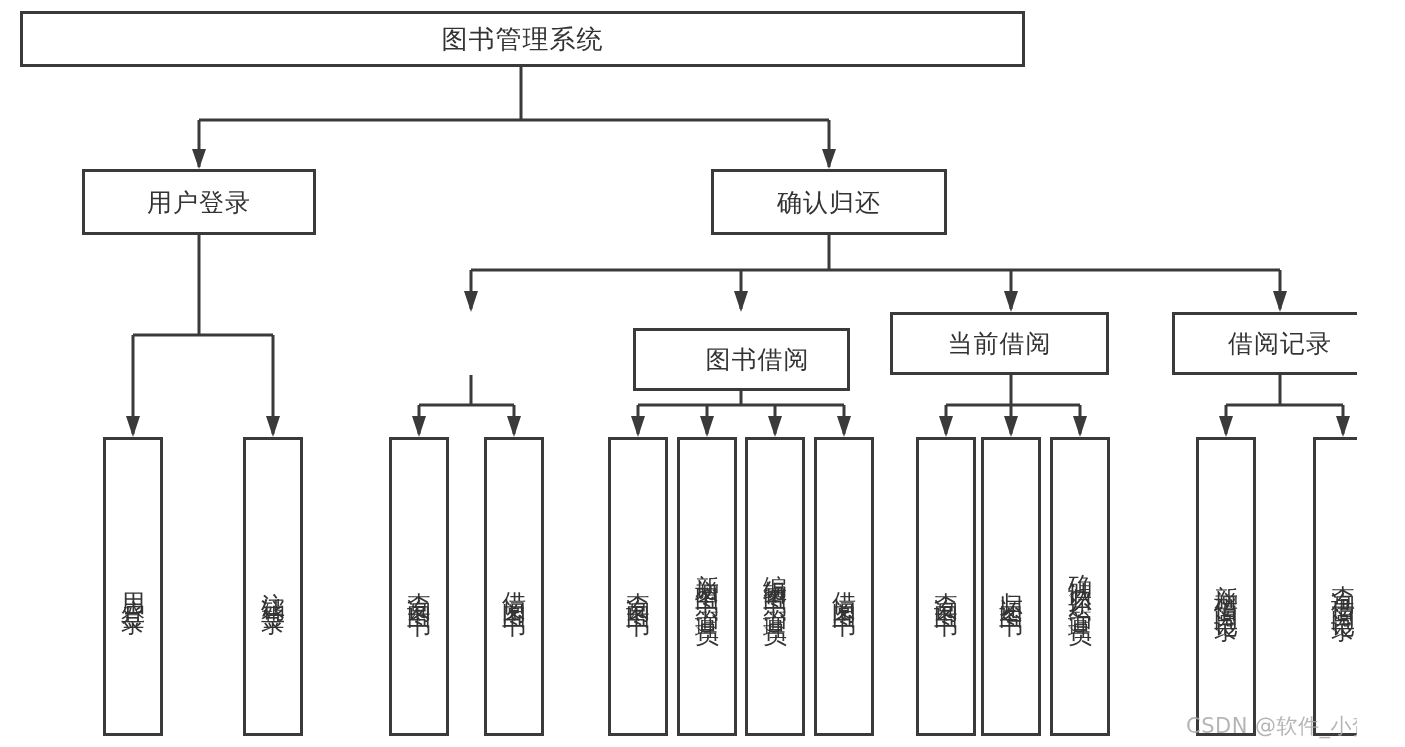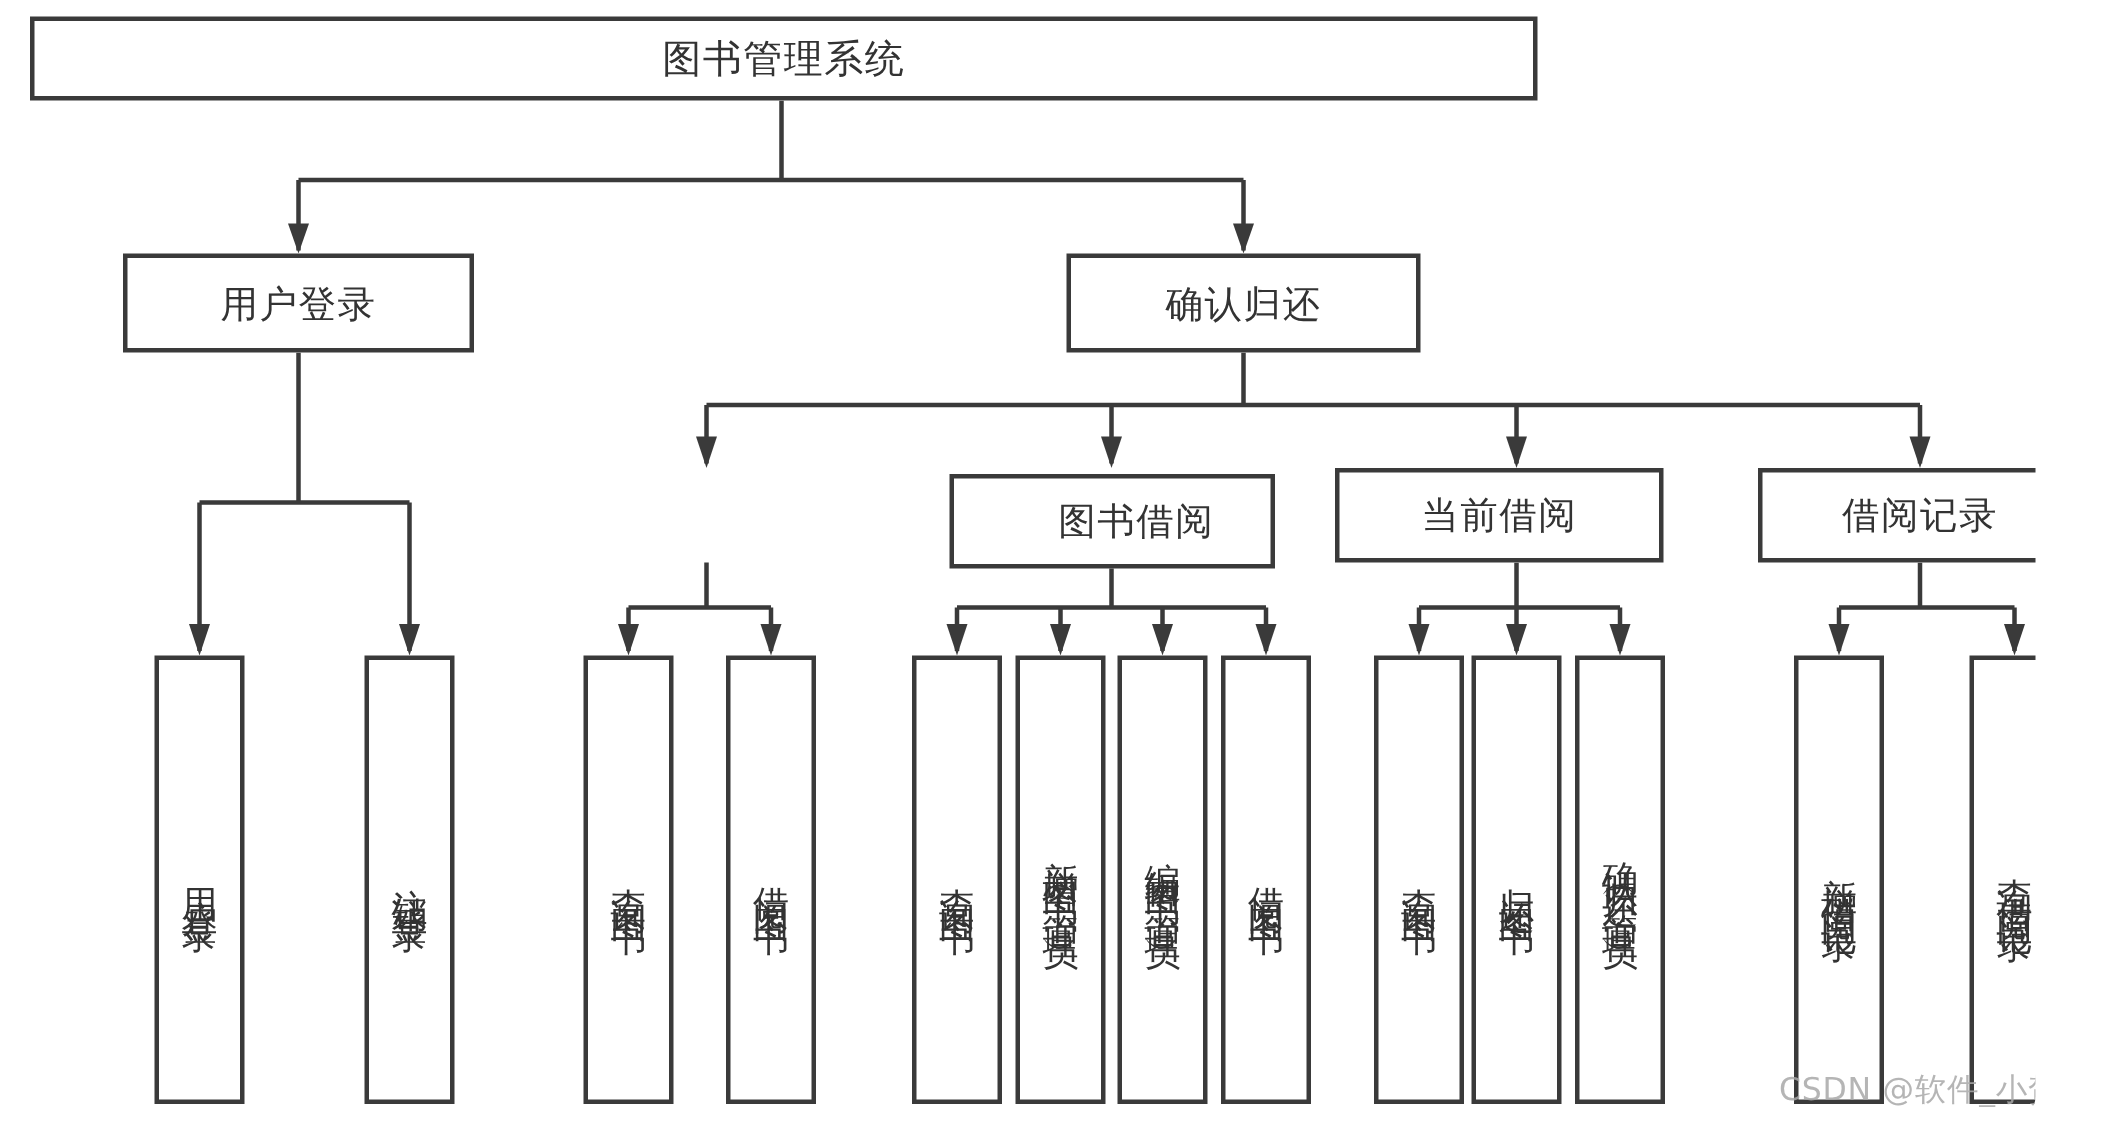--- a/index.html
+++ b/index.html
@@ -102,21 +102,21 @@
       <polygon points="1219,416 1233,416 1226,437"></polygon>
       <polygon points="1336,416 1350,416 1343,437"></polygon>
     </g>
   </svg>
 
   <div class="node root" style="left:20px; top:11px; width:1005px; height:56px;">图书管理系统</div>
 
   <div class="node hbox" style="left:82px; top:169px; width:234px; height:66px;">用户登录</div>
   <div class="node hbox" style="left:711px; top:169px; width:236px; height:66px;">确认归还</div>
 
-  <div class="node hbox" style="left:633px; top:316px; width:217px; height:63px;padding-left:32px;">图书借阅</div>
+  <div class="node hbox" style="left:633px; top:328px; width:217px; height:63px;padding-left:32px;">图书借阅</div>
   <div class="node hbox" style="left:890px; top:312px; width:219px; height:63px;">当前借阅</div>
   <div class="node hbox" style="left:1172px; top:312px; width:216px; height:63px;">借阅记录</div>
 
   <div class="node vbox" style="left:103px; top:437px; width:60px; height:299px;">
     <span>用户登录</span>
   </div>
   <div class="node vbox" style="left:243px; top:437px; width:60px; height:299px;">
     <span>注销登录</span>
   </div>
   <div class="node vbox" style="left:389px; top:437px; width:60px; height:299px;">

